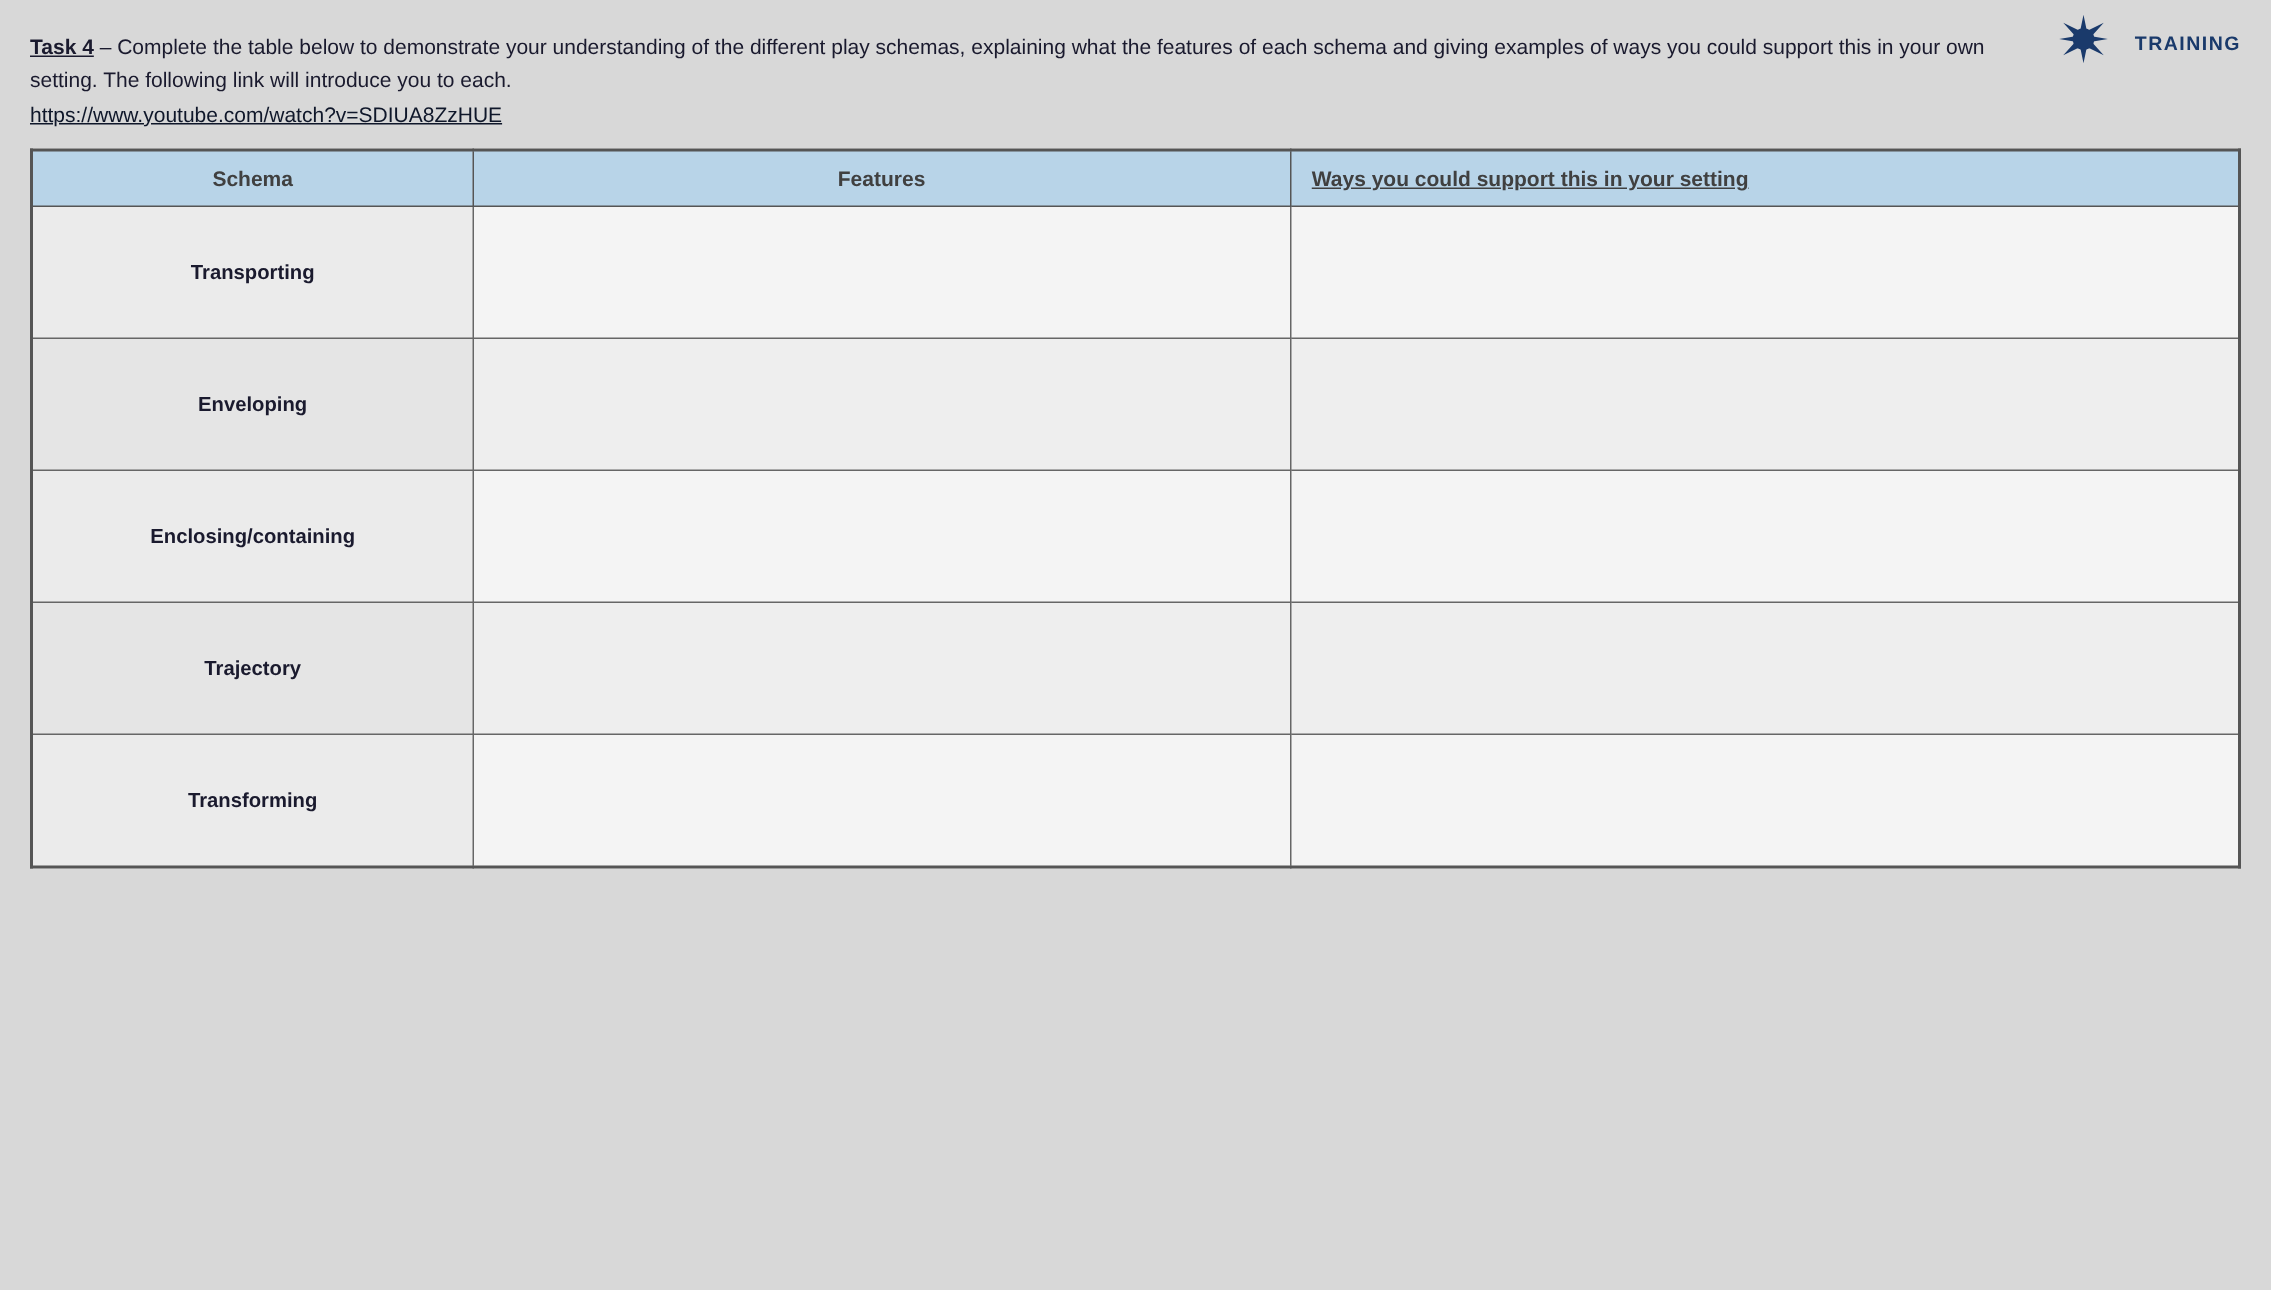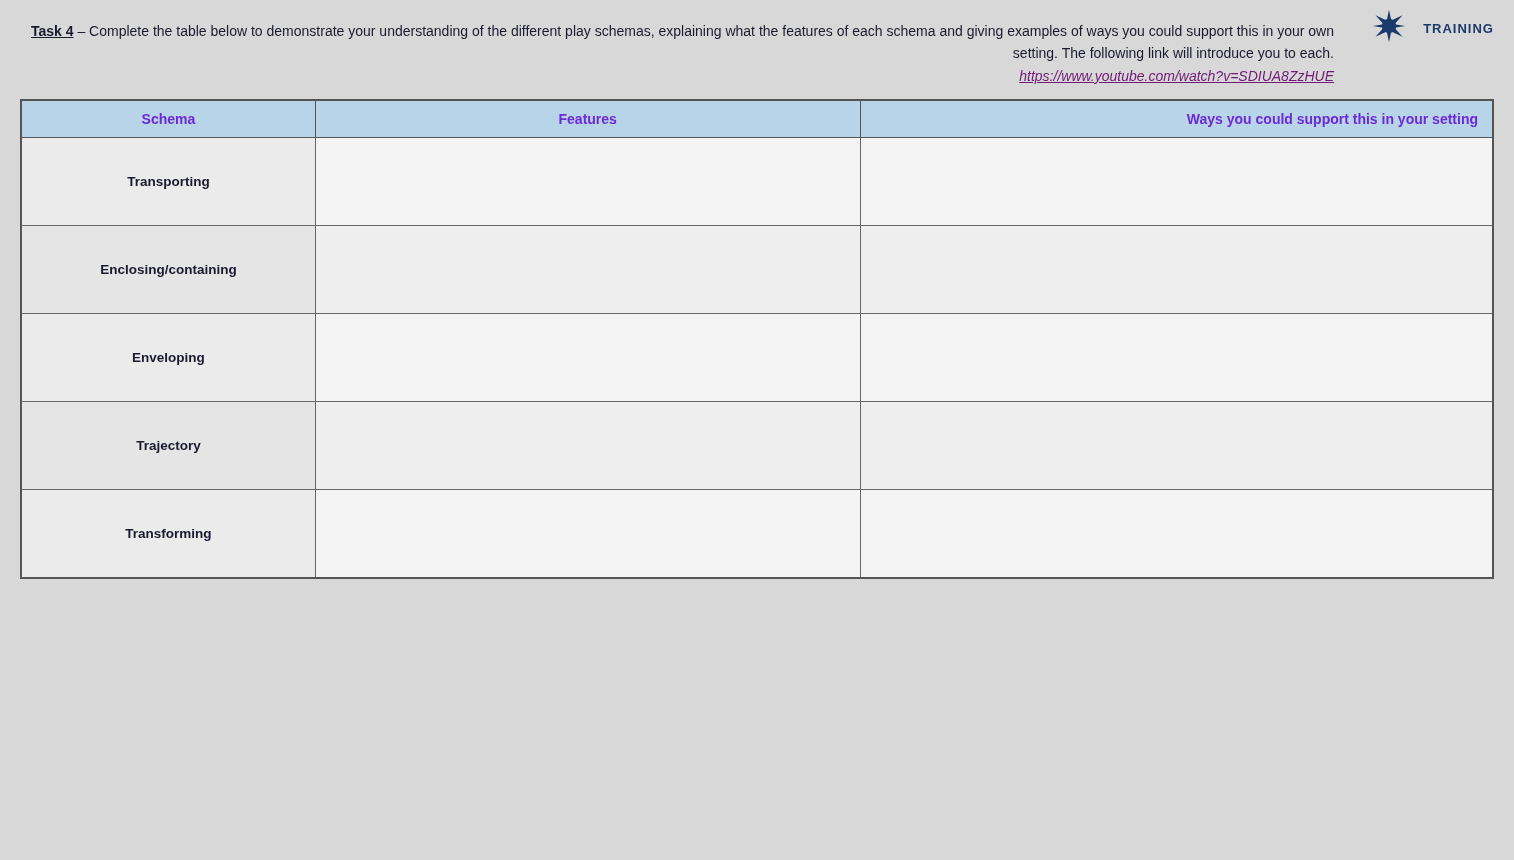--- a/index.html
+++ b/index.html
@@ -39,69 +39,68 @@
       letter-spacing: 1px;
     }
 
     .task-description {
       margin-top: 10px;
       margin-bottom: 12px;
       font-size: 14px;
       color: #1a1a2e;
       line-height: 1.6;
       padding-right: 160px;
-      text-align: right;
     }
 
     .task-description .task-number {
       font-weight: bold;
       text-decoration: underline;
     }
 
     .task-description a {
-      color: #701a75;
+      color: #0f172a;
       text-decoration: underline;
-      font-style: italic;
     }
 
     .table-container {
       width: 100%;
       border-collapse: collapse;
     }
 
     table {
       width: 100%;
       border-collapse: collapse;
       border: 2px solid #555;
       background-color: #f0f0f0;
     }
 
     table th {
       background-color: #b8d4e8;
       border: 1.5px solid #555;
       padding: 10px 14px;
       font-size: 14px;
       font-weight: bold;
-      color: #6d28d9;
+      color: #404040;
       text-align: center;
     }
 
     table th:first-child {
       width: 20%;
       text-align: center;
     }
 
     table th:nth-child(2) {
       width: 37%;
       text-align: center;
     }
 
     table th:nth-child(3) {
       width: 43%;
-      text-align: right;
+      text-align: left;
+      text-decoration: underline;
     }
 
     table td {
       border: 1.5px solid #666;
       padding: 10px 8px;
       vertical-align: top;
       font-size: 13.5px;
       color: #1a1a2e;
       height: 88px;
       background-color: #f2f2f2;
@@ -158,26 +157,26 @@
         <th>Ways you could support this in your setting</th>
       </tr>
     </thead>
     <tbody id="table-body">
     <tr>
           <td>Transporting</td>
           <td></td>
           <td></td>
         </tr>
         <tr>
-          <td>Enclosing/containing</td>
+          <td>Enveloping</td>
           <td></td>
           <td></td>
         </tr>
         <tr>
-          <td>Enveloping</td>
+          <td>Enclosing/containing</td>
           <td></td>
           <td></td>
         </tr>
         <tr>
           <td>Trajectory</td>
           <td></td>
           <td></td>
         </tr>
         <tr>
           <td>Transforming</td>

